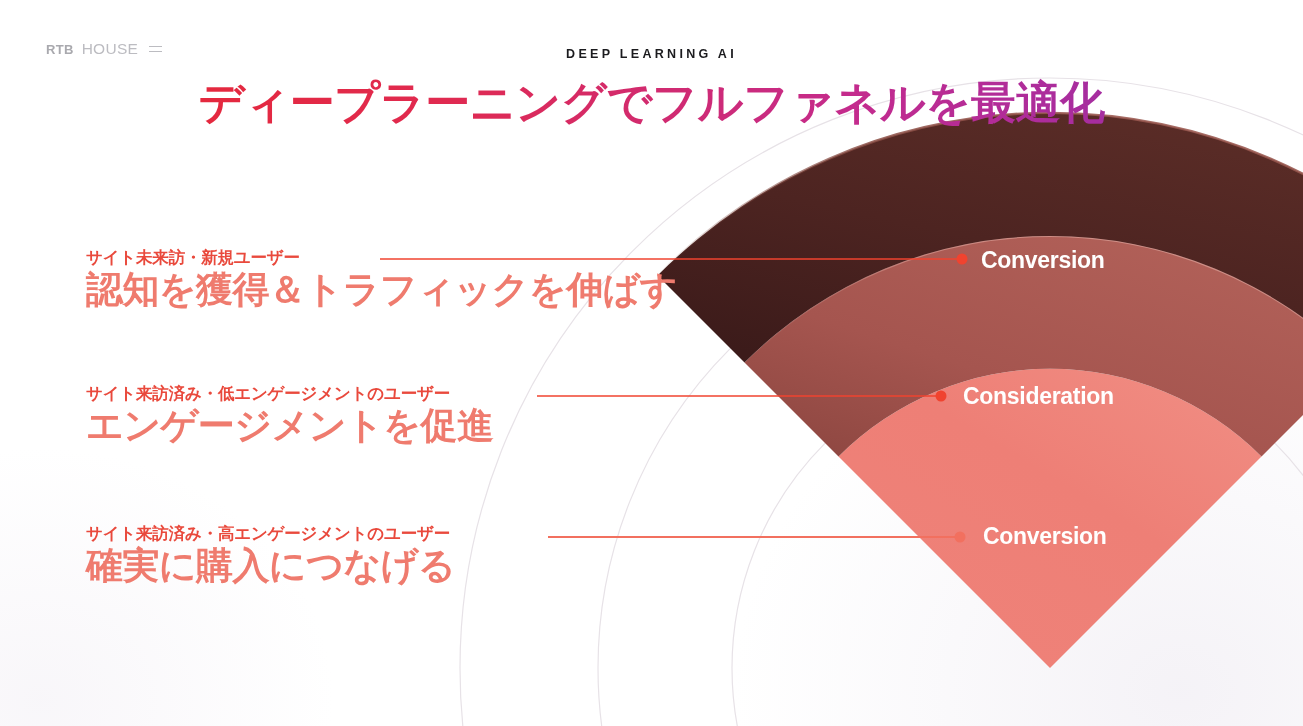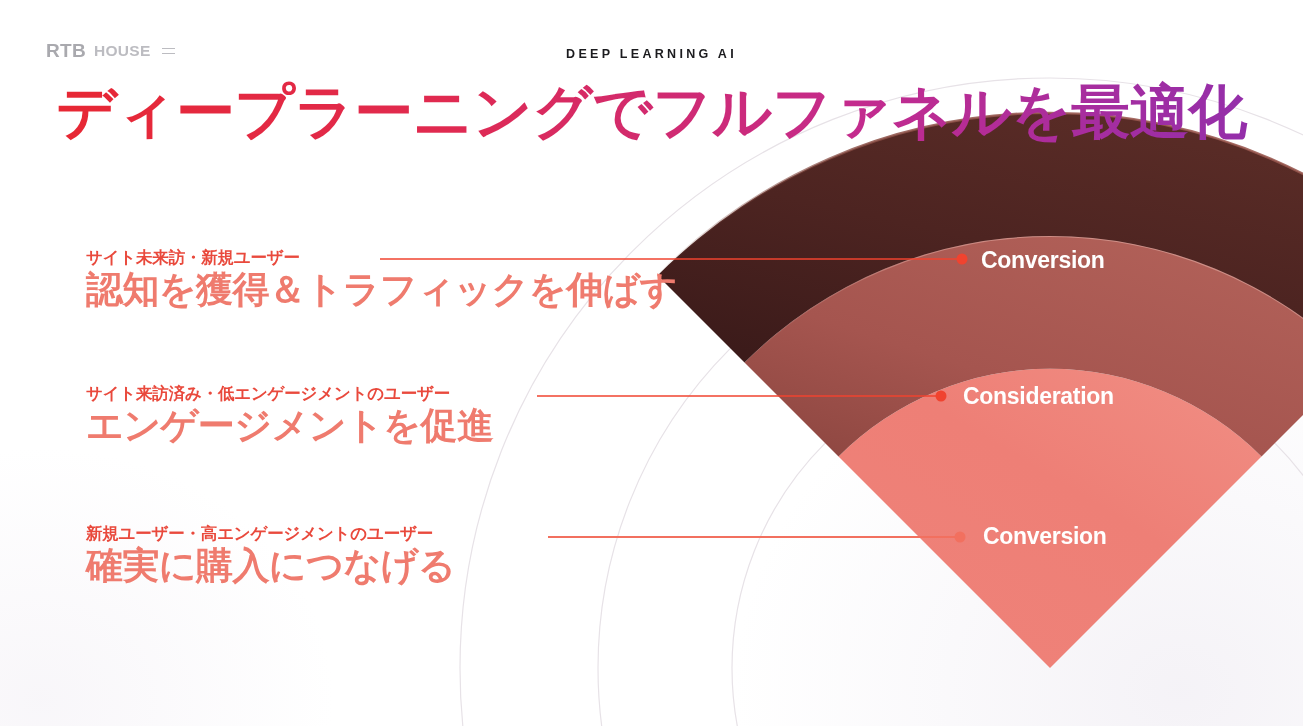--- a/index.html
+++ b/index.html
@@ -25,28 +25,28 @@
   #logo {
     position: absolute;
     left: 46px;
     top: 40px;
     display: flex;
     align-items: center;
     gap: 9px;
     user-select: none;
   }
   #logo .rtb {
-    font-size: 19px;
+    font-size: 13px;
     font-weight: 700;
     letter-spacing: 0.3px;
     color: #a9a9ae;
   }
   #logo .house {
     font-size: 15.5px;
-    font-weight: 700;
+    font-weight: 400;
     letter-spacing: 0.3px;
     color: #bcbcc1;
     margin-left: -1px;
   }
   #logo .mark {
     display: inline-block;
     width: 13px;
     height: 9px;
     position: relative;
     margin-left: 2px;
@@ -74,21 +74,21 @@
     font-weight: 700;
     letter-spacing: 3.3px;
     color: #1b1b1e;
   }
   #title {
     position: absolute;
     top: 73px;
     left: 0;
     width: 1303px;
     text-align: center;
-    font-size: 59px;
+    font-size: 45px;
     font-weight: 700;
     letter-spacing: -0.5px;
     white-space: nowrap;
     background: linear-gradient(90deg, #e8272f 0%, #e02a50 34%, #c32b8e 66%, #8d2fae 100%);
     -webkit-background-clip: text;
     background-clip: text;
     color: transparent;
     -webkit-text-fill-color: transparent;
   }
 
@@ -218,21 +218,21 @@
     <div class="small">サイト未来訪・新規ユーザー</div>
     <div class="big">認知を獲得＆トラフィックを伸ばす</div>
   </div>
 
   <div class="stage-caption" id="caption-1">
     <div class="small">サイト来訪済み・低エンゲージメントのユーザー</div>
     <div class="big">エンゲージメントを促進</div>
   </div>
 
   <div class="stage-caption" id="caption-2">
-    <div class="small">新規ユーザー・高エンゲージメントのユーザー</div>
+    <div class="small">サイト来訪済み・高エンゲージメントのユーザー</div>
     <div class="big">確実に購入につなげる</div>
   </div>
 
   <div class="band-label" id="band-label-0">Conversion</div>
   <div class="band-label" id="band-label-1">Consideration</div>
   <div class="band-label" id="band-label-2">Conversion</div>
 
 </div>
 
 </body></html>

